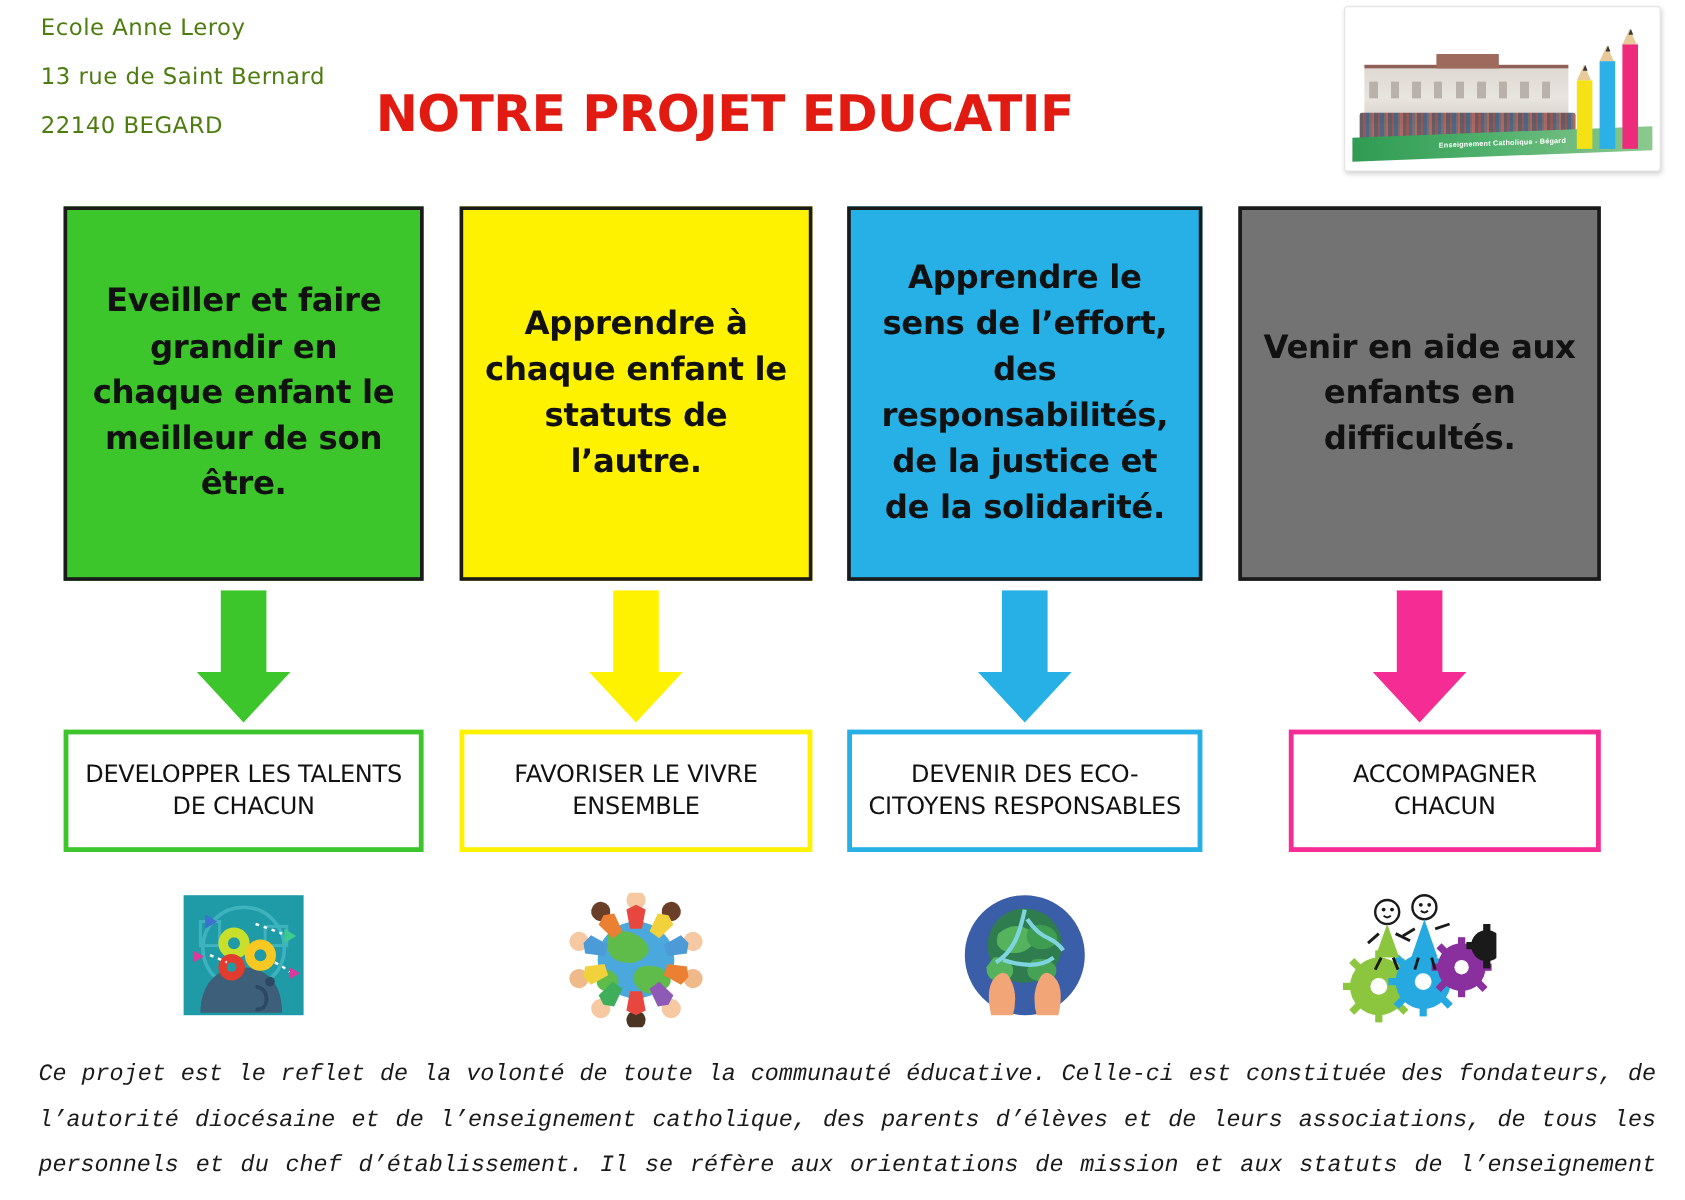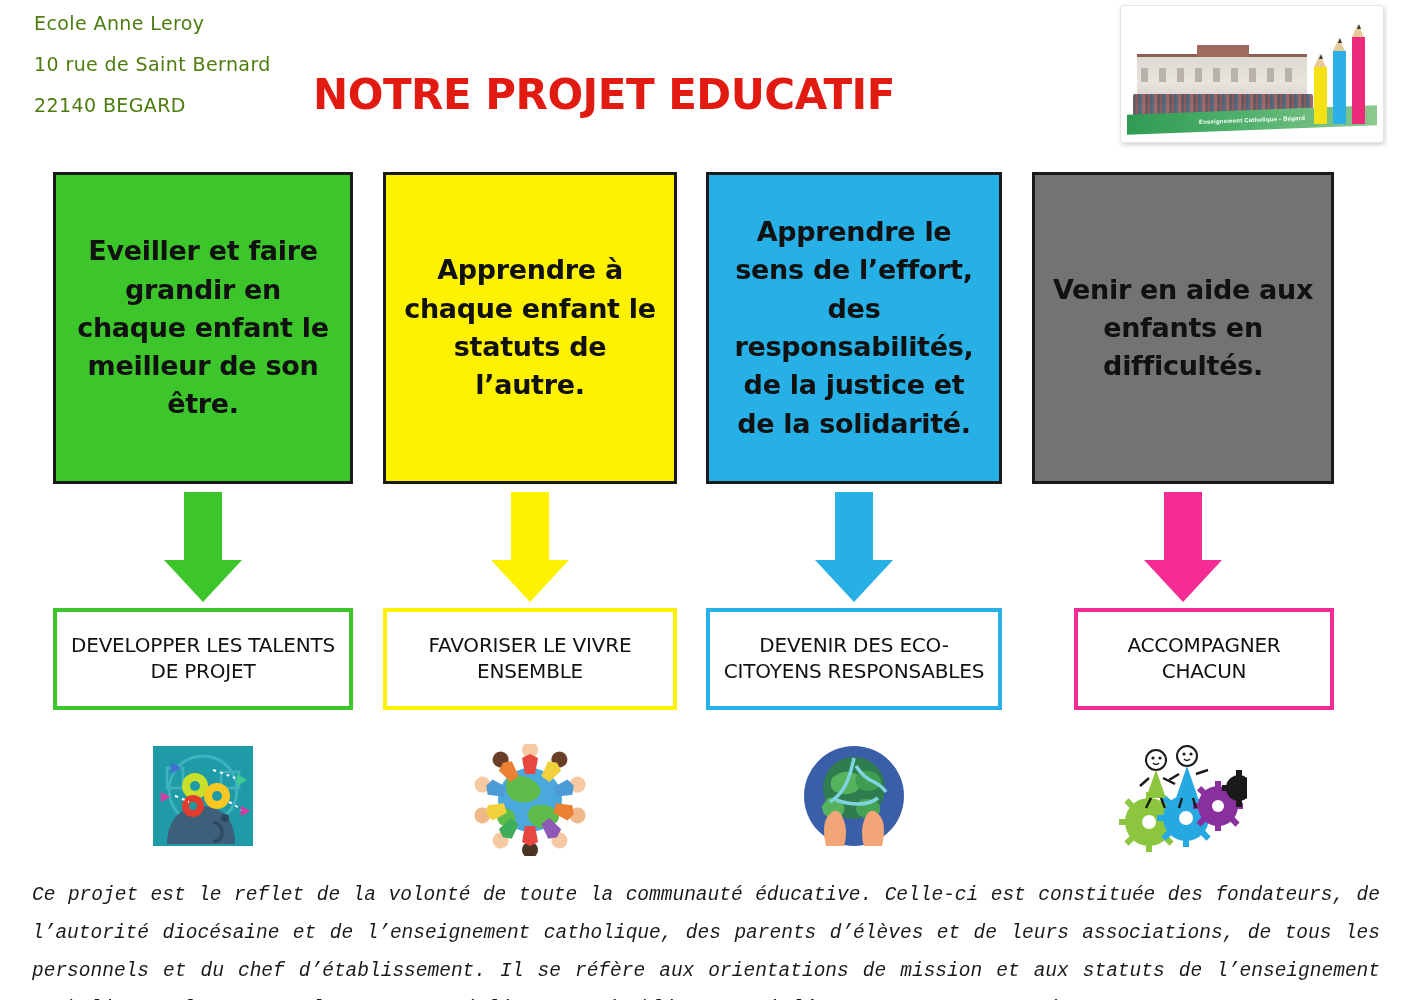--- a/index.html
+++ b/index.html
@@ -241,21 +241,21 @@
     line-height: 1.95;
     color: #1a1a1a;
     text-align: justify;
   }
 </style>
 </head>
 <body>
 
 <div id="header-address">
   <div class="address-line">Ecole Anne Leroy</div>
-  <div class="address-line">10 rue de Saint Bernard</div>
+  <div class="address-line">13 rue de Saint Bernard</div>
   <div class="address-line">22140 BEGARD</div>
 </div>
 
 <div id="page-title">NOTRE PROJET EDUCATIF</div>
 
 <div id="logo">
   <div class="logo-building"></div>
   <div class="logo-windows"></div>
   <div class="logo-crowd"></div>
   <div class="logo-banner">
@@ -283,21 +283,21 @@
 
 <div class="column" id="col-0">
   <div class="concept-box" style="background: rgb(61, 198, 43);">
     <div class="concept-text">Eveiller et faire grandir en chaque enfant le meilleur de son être.</div>
   </div>
   <div class="arrow">
     <div class="shaft" style="background: rgb(61, 198, 43);"></div>
     <div class="head" style="border-top-color: rgb(61, 198, 43);"></div>
   </div>
   <div class="goal-box" style="border-color: rgb(61, 198, 43);">
-    <div class="goal-text">DEVELOPPER LES TALENTS DE PROJET</div>
+    <div class="goal-text">DEVELOPPER LES TALENTS DE CHACUN</div>
   </div>
   <div class="icon-wrap">
     <svg width="104" height="104" viewBox="0 0 104 104">
       <rect x="2" y="2" width="100" height="100" fill="#1f9ba8"></rect>
       <circle cx="52" cy="46" r="34" fill="none" stroke="#3fb3bd" stroke-width="3"></circle>
       <rect x="16" y="24" width="16" height="20" fill="none" stroke="#3fb3bd" stroke-width="2.5"></rect>
       <rect x="70" y="28" width="18" height="16" fill="none" stroke="#3fb3bd" stroke-width="2.5"></rect>
       <path d="M16 100 C16 76 30 62 50 62 C70 62 84 74 84 100 Z" fill="#3d5f7a"></path>
       <path d="M62 78 q10 2 9 12 q-1 8 -9 7" fill="none" stroke="#2c4862" stroke-width="3"></path>
       <circle cx="74" cy="74" r="4" fill="#2c4862"></circle>

